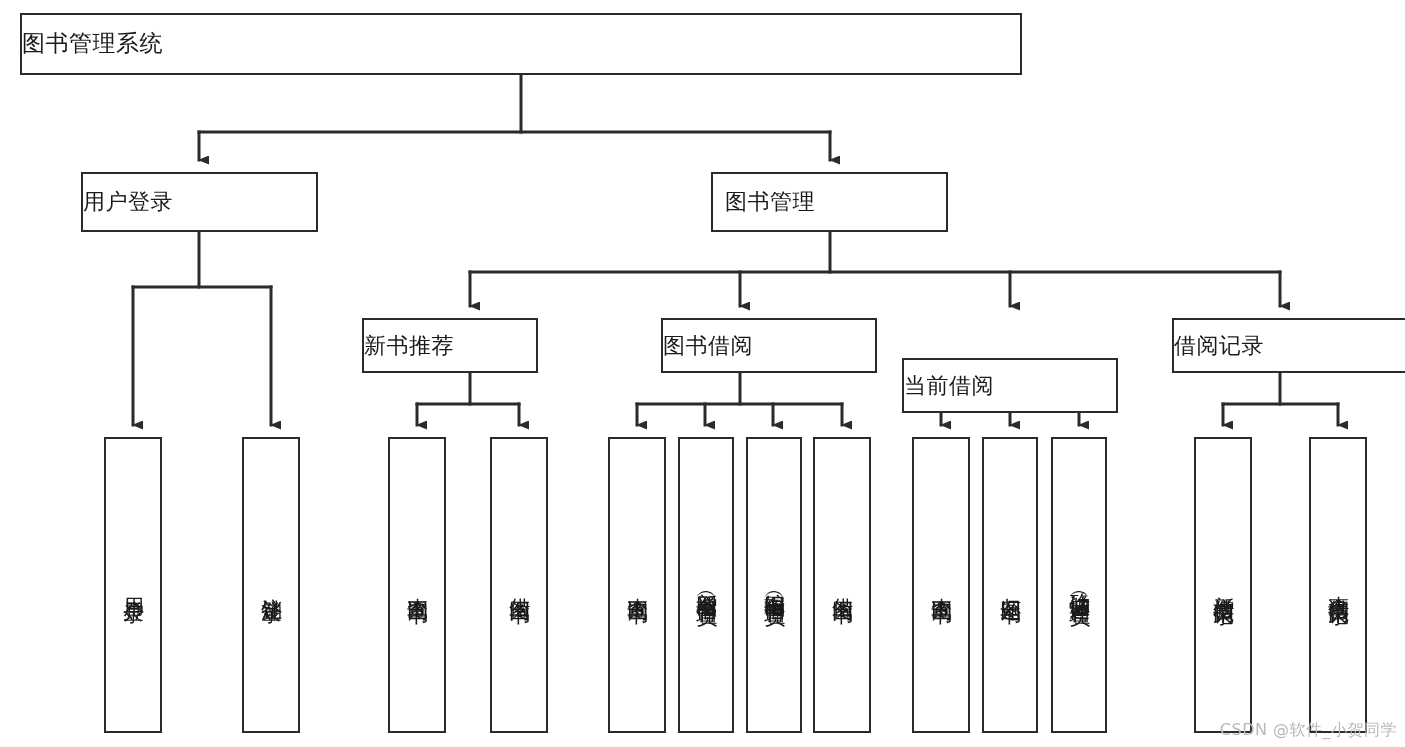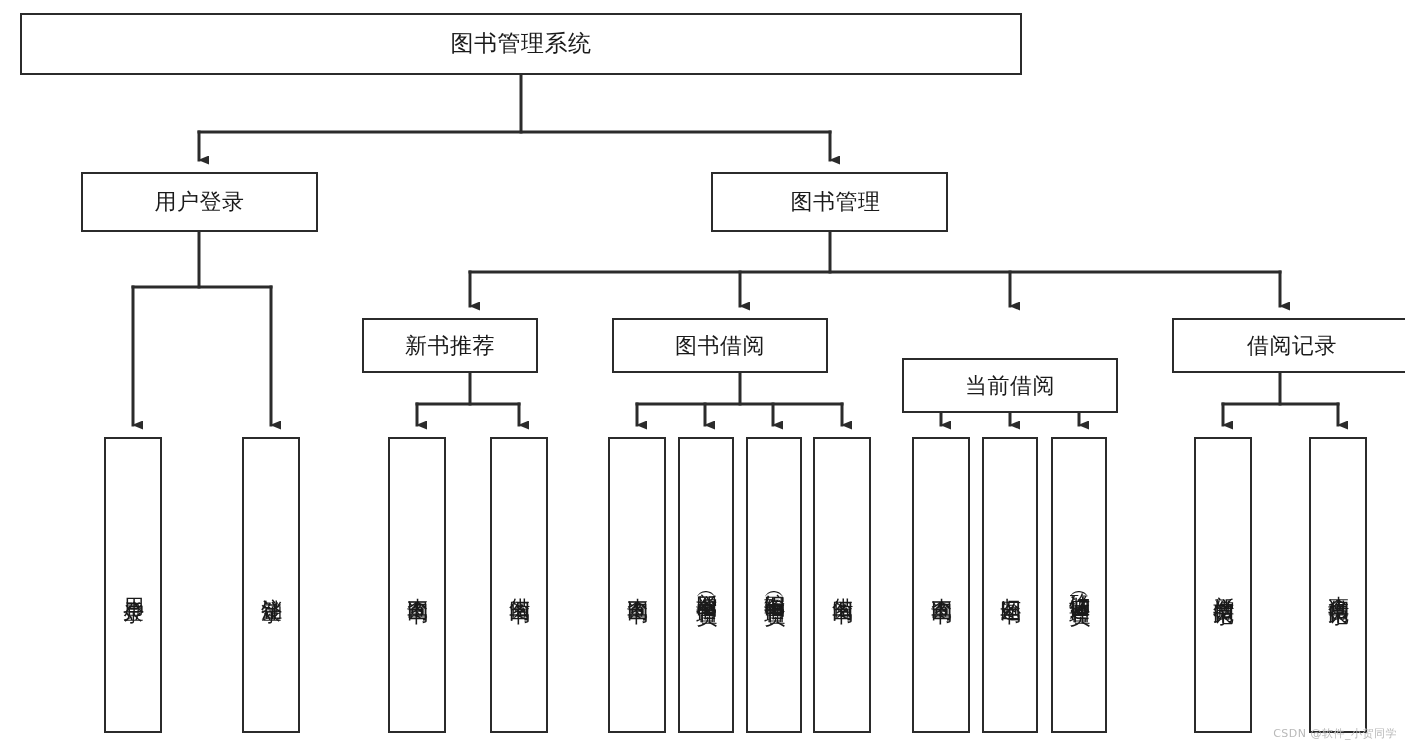--- a/index.html
+++ b/index.html
@@ -26,21 +26,20 @@
     height: 747px;
     pointer-events: none;
   }
   .node {
     position: absolute;
     box-sizing: border-box;
     background: #ffffff;
     border: 2px solid #2b2b2b;
     display: flex;
     align-items: center;
-    justify-content: center;
     color: #1a1a1a;
   }
   .node-label {
     display: block;
     text-align: center;
     line-height: 1.18;
     white-space: nowrap;
   }
   .node.horizontal .node-label {
     font-size: 22px;
@@ -59,21 +58,21 @@
     white-space: nowrap;
     max-height: 272px;
   }
   .node.root .node-label {
     font-size: 23px;
   }
   #watermark {
     position: absolute;
     right: 8px;
     bottom: 6px;
-    font-size: 11px;
+    font-size: 16px;
     color: #b9b9b9;
     letter-spacing: 0.5px;
     white-space: nowrap;
     user-select: none;
   }
 </style>
 </head>
 <body>
 
 <div id="diagram-root">
@@ -139,21 +138,21 @@
   </div>
 
   <div class="node horizontal" style="left:711px; top:172px; width:237px; height:60px;padding-left:12px;">
     <span class="node-label">图书管理</span>
   </div>
 
   <div class="node horizontal" style="left:362px; top:318px; width:176px; height:55px;">
     <span class="node-label">新书推荐</span>
   </div>
 
-  <div class="node horizontal" style="left:612px; top:318px; width:216px; height:55px;">
+  <div class="node horizontal" style="left:661px; top:318px; width:216px; height:55px;">
     <span class="node-label">图书借阅</span>
   </div>
 
   <div class="node horizontal" style="left:902px; top:318px; width:216px; height:55px;margin-top:40px;">
     <span class="node-label">当前借阅</span>
   </div>
 
   <div class="node horizontal" style="left:1172px; top:318px; width:240px; height:55px;">
     <span class="node-label">借阅记录</span>
   </div>

